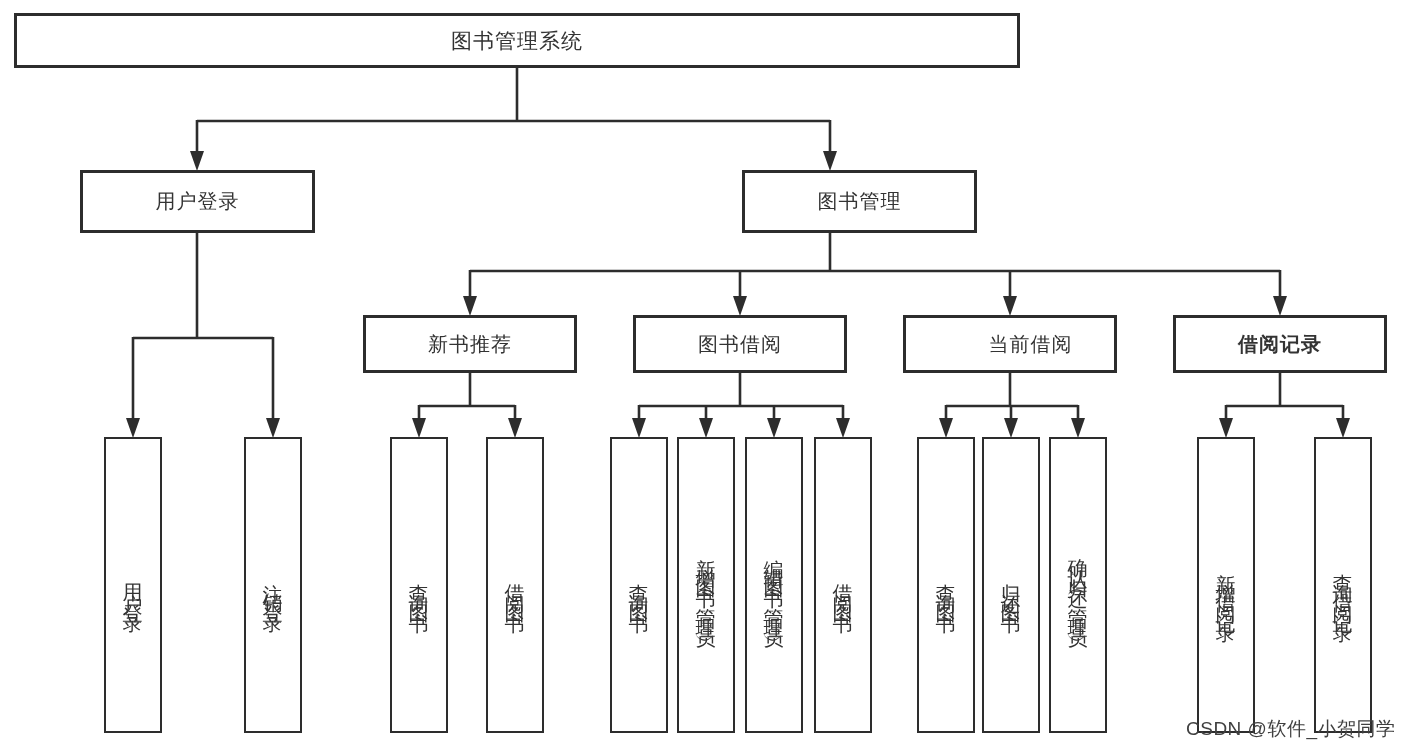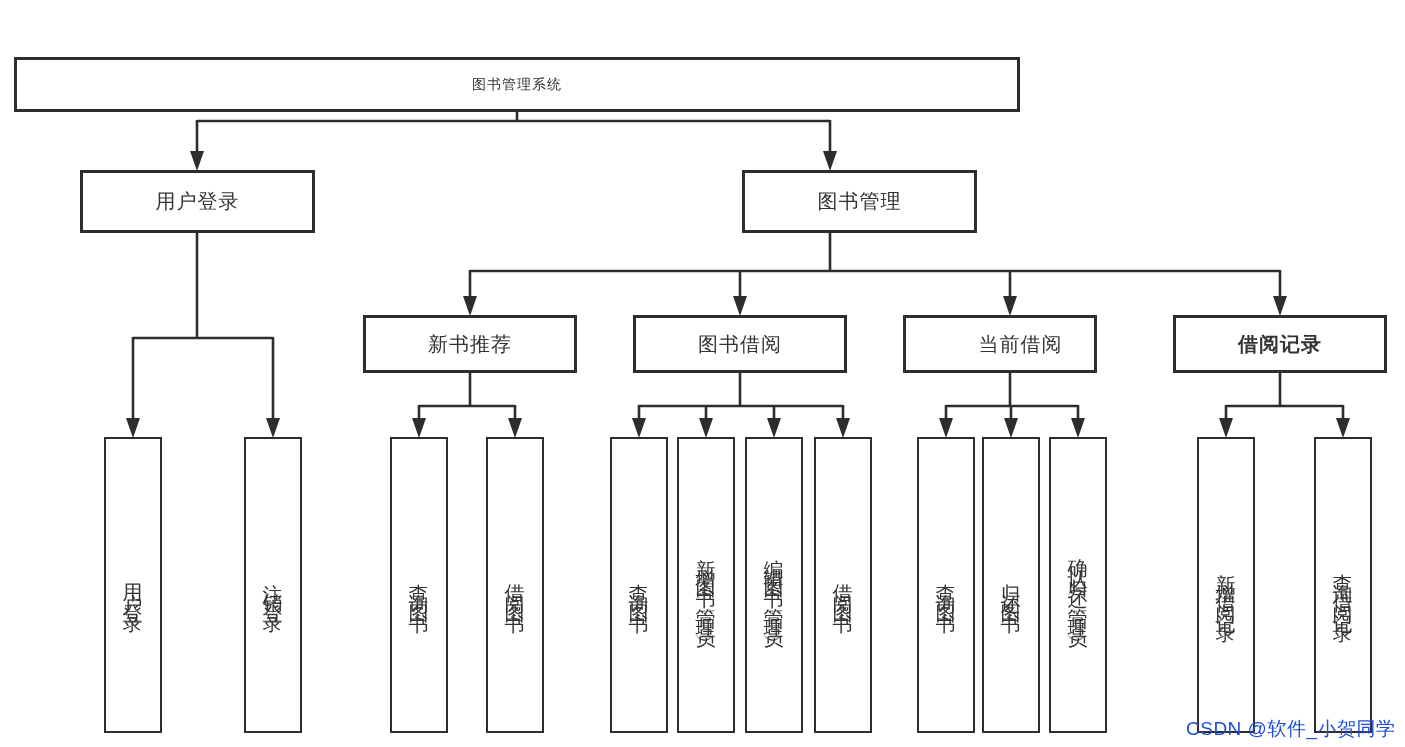--- a/index.html
+++ b/index.html
@@ -15,49 +15,49 @@
     position:absolute;
     box-sizing:border-box;
     background:#ffffff;
     border:3px solid #2d2d2d;
     display:flex;align-items:center;justify-content:center;
     color:#333333;
     font-size:20px;
     z-index:2;
   }
   .h{letter-spacing:1px;}
-  .root{font-size:14px;margin-top:44px;}
+  .root{font-size:21px;}
   .v{
     writing-mode:vertical-rl;
     text-orientation:mixed;
     letter-spacing:10px;
     border-width:2.5px;
     font-size:20px;
     line-height:1;
     padding-top:6px;
   }
   
   #n-root{left:14px;top:13px;width:1006px;height:55px;}
   #n-l2-0{left:80px;top:170px;width:235px;height:63px;}
   #n-l2-1{left:712px;top:170px;width:235px;height:63px;margin-left:30px;}
   #n-l3-0{left:363px;top:315px;width:214px;height:58px;}
   #n-l3-1{left:633px;top:315px;width:214px;height:58px;}
-  #n-l3-2{left:903px;top:315px;width:194px;height:58px;padding-left:41px;}
+  #n-l3-2{left:903px;top:315px;width:214px;height:58px;padding-left:41px;}
   #n-l3-3{left:1173px;top:315px;width:214px;height:58px;font-weight:bold;}
   .leaf{top:437px;width:58px;height:296px;}
   #n-g1-0{left:104px;} #n-g1-1{left:244px;}
   #n-g2-0{left:390px;} #n-g2-1{left:486px;}
   #n-g3-0{left:610px;} #n-g3-1{left:677px;} #n-g3-2{left:745px;} #n-g3-3{left:814px;}
   #n-g4-0{left:917px;} #n-g4-1{left:982px;} #n-g4-2{left:1049px;}
   #n-g5-0{left:1197px;} #n-g5-1{left:1314px;}
   .watermark{
     position:absolute;
     left:1186px;top:716px;
     font-size:19px;
-    color:#1d4ed8;
+    color:#404040;
     letter-spacing:0.5px;
     z-index:5;
     white-space:nowrap;
   }
 </style>
 </head>
 <body>
 
 <div class="stage">
 

